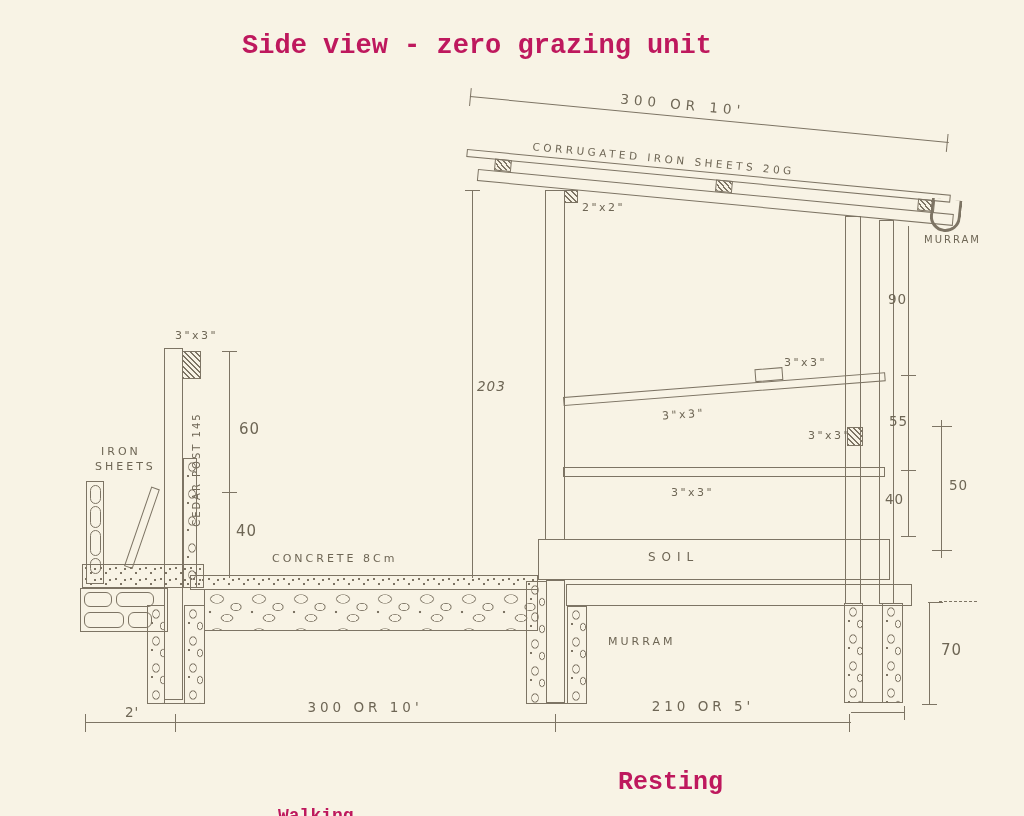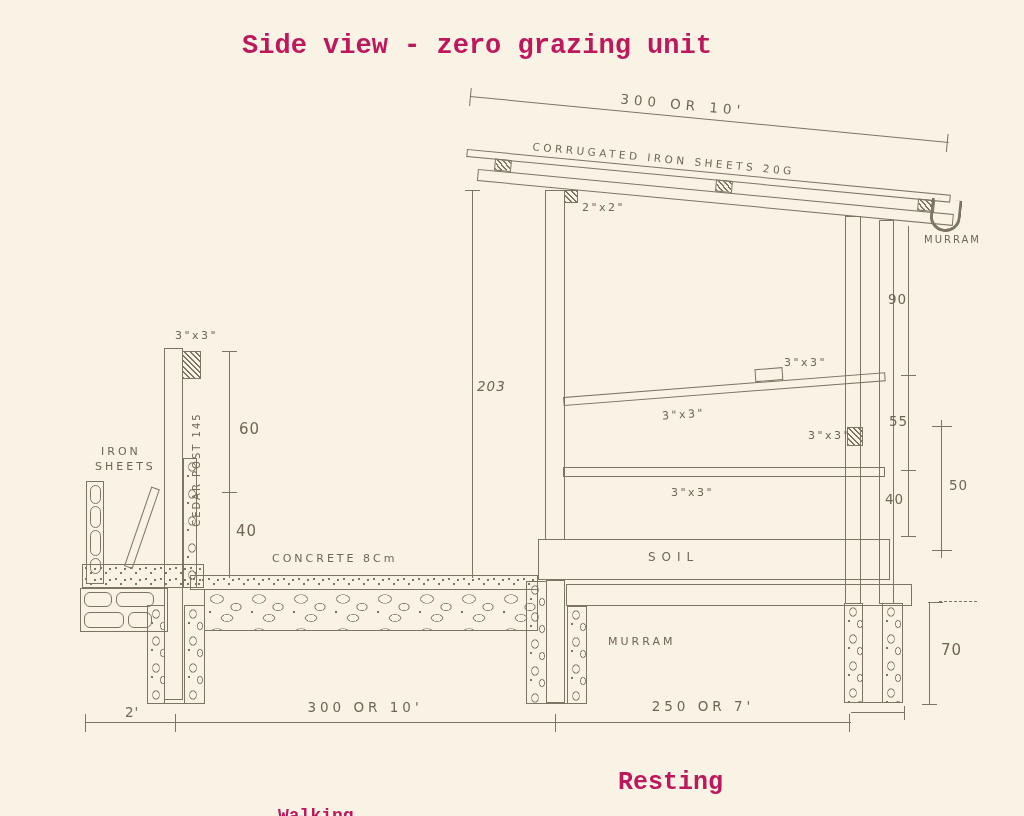--- a/index.html
+++ b/index.html
@@ -164,18 +164,18 @@
     <i class="tick-v" style="left:0;"></i>
     <i class="tick-v" style="left:90px;"></i>
     <i class="tick-v" style="left:470px;"></i>
     <i class="tick-v" style="left:764px;"></i>
   </div>
   <div class="hline" style="left:851px;top:712px;width:54px;">
     <i class="tick-v" style="left:53px;height:14px;top:-7px;"></i>
   </div>
   <div class="num" style="left:125px;top:704px;">2'</div>
   <div class="num" style="left:290px;top:699px;width:150px;text-align:center;letter-spacing:4px;">300 OR 10'</div>
-  <div class="num" style="left:628px;top:698px;width:150px;text-align:center;letter-spacing:4px;">250 OR 7'</div>
+  <div class="num" style="left:628px;top:698px;width:150px;text-align:center;letter-spacing:4px;">210 OR 5'</div>
 
   <div class="serif" style="left:278px;top:768px;font-size:18px;margin-top:38px;">Walking</div>
   <div class="serif" style="left:618px;top:768px;font-size:25px;">Resting</div>
 
 </div>
 
 </body></html>

